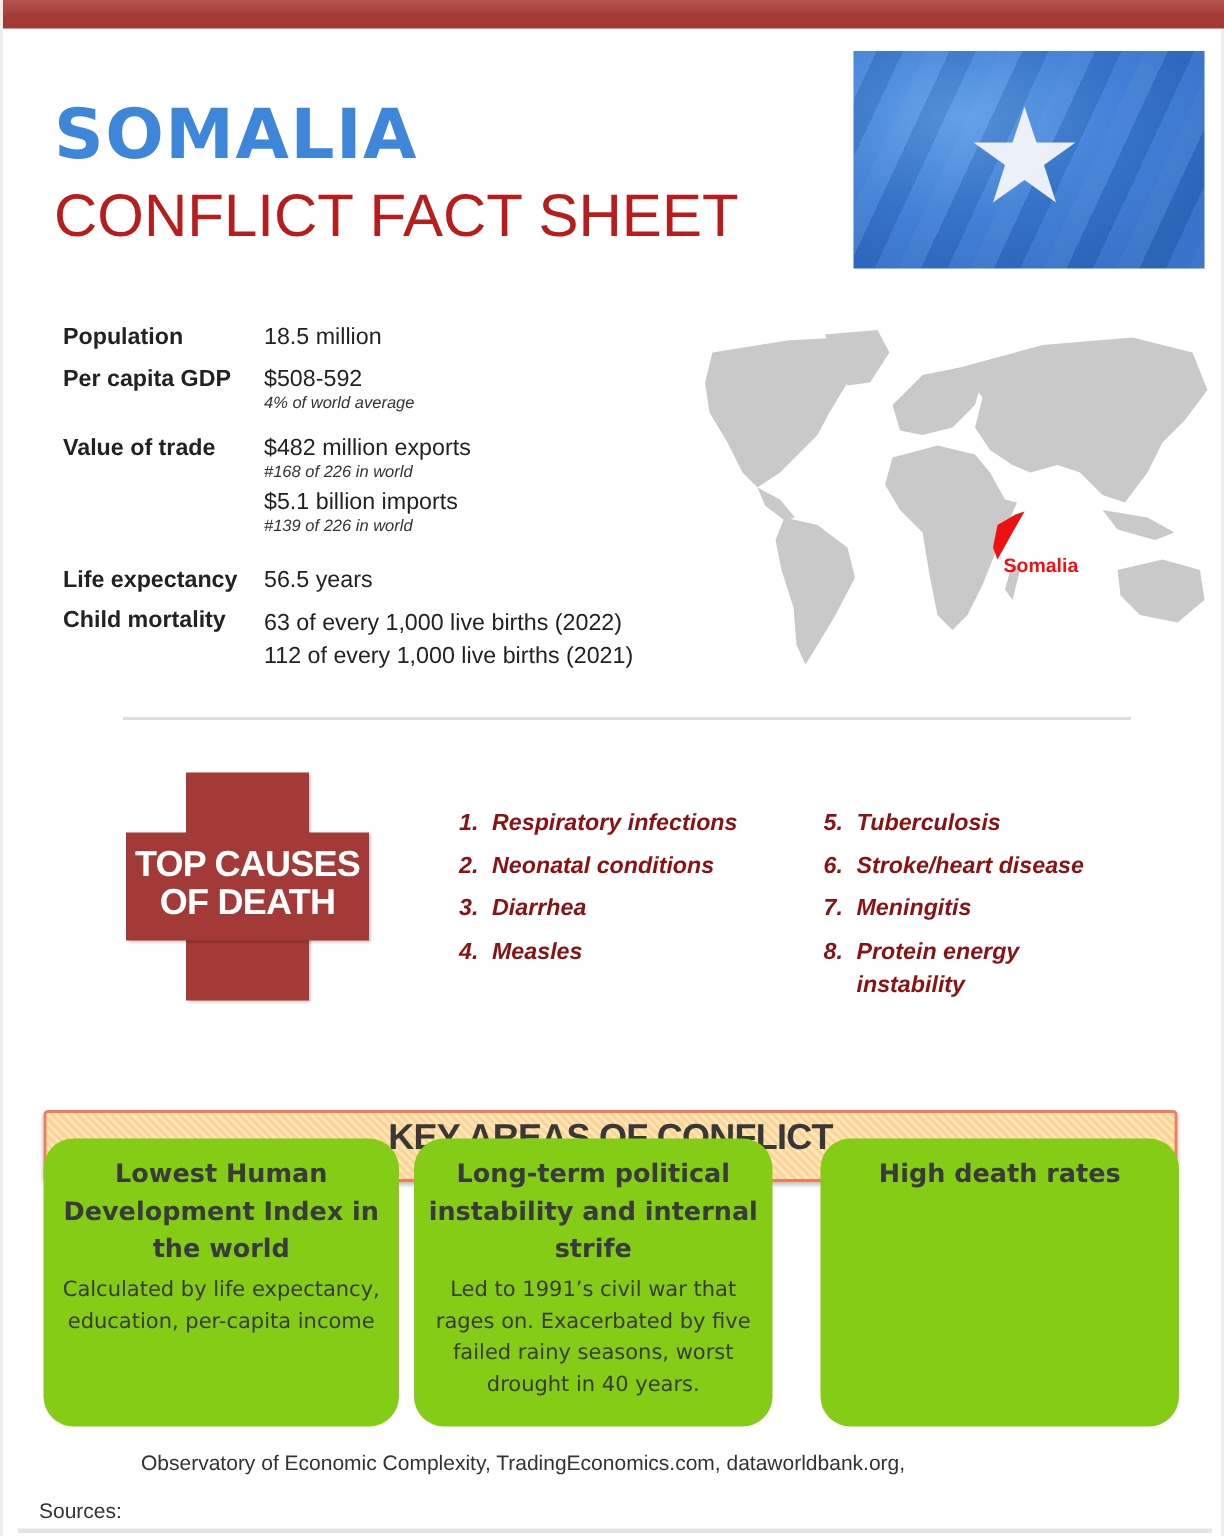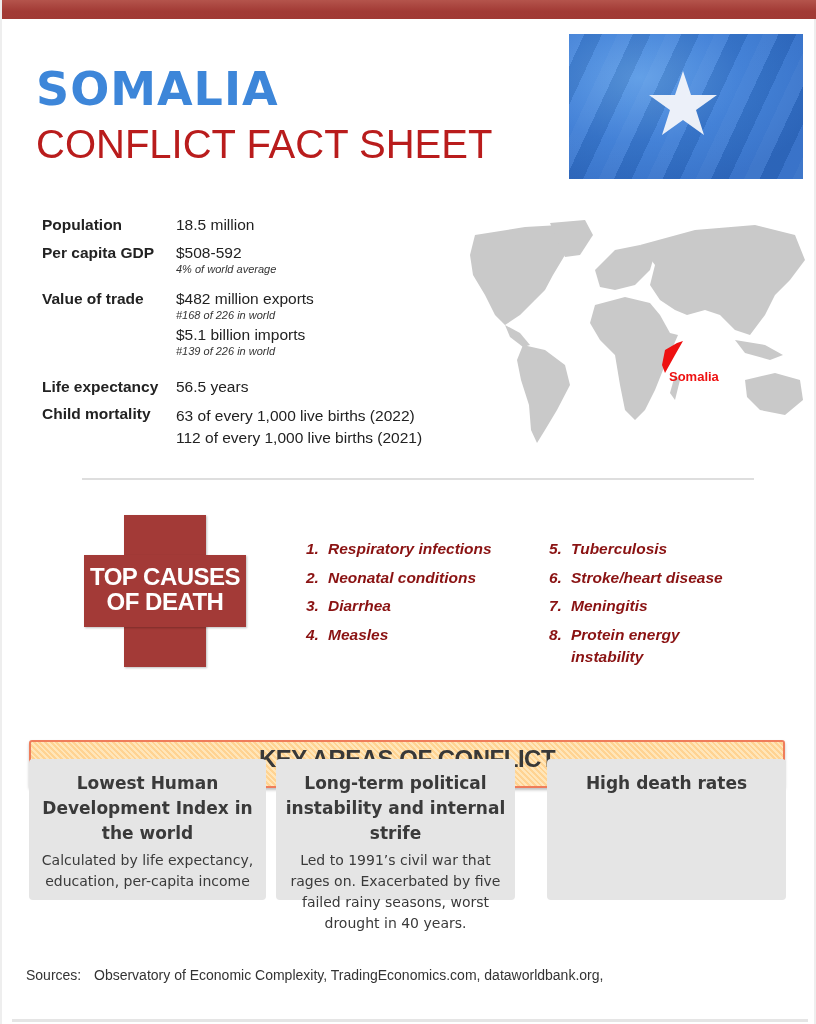--- a/index.html
+++ b/index.html
@@ -44,29 +44,29 @@
   .cause .num { width: 22px; }
   .cause .txt { width: 200px; }
   .cause.two-line { height: 50px; }
 
   .banner { position: absolute; left: 27px; top: 740px; width: 756px; height: 48px; border: 2px solid #ef7d5b;
             border-radius: 3px; box-shadow: 0 2px 3px rgba(0,0,0,0.25);
             background: repeating-linear-gradient(45deg, #ffd392 0 2px, #ffe6ba 2px 4px); }
   .banner-text { position: absolute; left: 0; top: 3px; width: 100%; text-align: center; font-family: "Liberation Sans", sans-serif;
                  font-weight: bold; font-size: 24px; color: #383838; letter-spacing: -0.5px; }
 
-  .card { position: absolute; top: 759px; height: 141px; background: #e5e5e5; border-radius: 4px;
+  .card { position: absolute; top: 759px; height: 192px; background: #84cc16; border-radius: 20px;
           font-family: "DejaVu Sans", sans-serif; text-align: center; color: #3a3a3a; padding-top: 12px; }
   .card-title { font-weight: bold; font-size: 17px; line-height: 25px; padding: 0 6px; }
   .card-body { font-size: 14px; line-height: 21px; margin-top: 4px; padding: 0 6px; }
   .card-body p + p { margin-top: 7px; }
 
   .sources { position: absolute; left: 24px; top: 965px; font-family: "Liberation Sans", sans-serif; font-size: 14px; color: #333; line-height: 21px; }
   .sources .row { display: flex; }
-  .sources .lbl { width: 68px; }
+  .sources .lbl { width: 68px; margin-top: 32px; }
   .bottom-line { position: absolute; left: 10px; top: 1019px; width: 796px; height: 3px; background: #e5e5e5; }
 </style>
 </head>
 <body>
 
 <div class="page">
   <div class="topbar"></div>
 
   <div class="title1">SOMALIA</div>
   <div class="title2">CONFLICT FACT SHEET</div>

